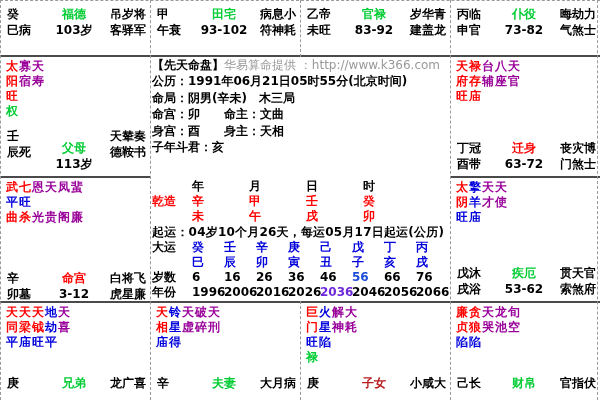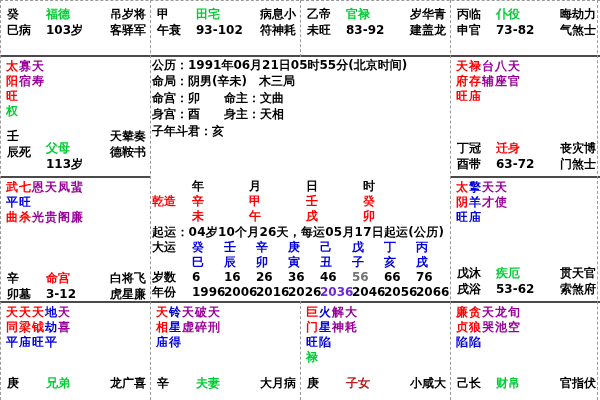--- a/index.html
+++ b/index.html
@@ -13,21 +13,21 @@
   .hdash { position:absolute; height:0; border-top:1px dashed #9a9a9a; }
   .vdash { position:absolute; width:0; border-left:1px dashed #9a9a9a; }
   .palace { position:absolute; }
   .stars { position:absolute; left:0; top:3px; right:0; }
   .sline { line-height:15px; padding-left:6px; letter-spacing:1px; white-space:nowrap;font-family:Liberation Mono, monospace; }
   .pinfo { position:absolute; left:0; right:0; display:flex; line-height:16px; }
   .r1  .pinfo { top:6px; }
   .r23 .pinfo { bottom:4px; }
   .r4  .pinfo { top:72px; }
   .pc1 { width:46px; padding-left:7px; }
-  .pc2 { width:56px; text-align:left; }
+  .pc2 { width:56px; text-align:center; }
   .pc3 { flex:1; padding-left:8px; }
   #center-info { position:absolute; left:152px; top:57px; width:298px; height:119px; line-height:16.4px; white-space:nowrap; }
   #center-info .tgray { color:#999; font-weight:normal; }
   #pillars { position:absolute; left:152px; top:179px; width:298px; height:122px; }
   .prow { display:flex; line-height:15.2px; white-space:nowrap; }
   .plab { width:40px; flex:0 0 40px; }
   .pcols { display:flex; }
   .c4 > span { width:57px; flex:0 0 57px; }
   .c8 > span { width:32px; flex:0 0 32px; }
   .qiyun { letter-spacing:0.2px; }
@@ -277,20 +277,23 @@
           <div class="plabel" style="color: rgb(0, 204, 51);">财帛</div>
           <div class="prange"></div>
         </div>
         <div class="pc3">
           <div>官指伏</div>
         </div>
       </div>
     </div>
 
   <div id="center-info">
+    <div>
+      <span>【先天命盘】</span><span class="tgray">华易算命提供 ：</span><span class="tgray">http://www.k366.com</span>
+    </div>
     <div>公历：1991年06月21日05时55分(北京时间)</div>
     <div>命局：阴男(辛未)　木三局</div>
     <div>命宫：卯　　命主：文曲</div>
     <div>身宫：酉　　身主：天相</div>
     <div>子年斗君：亥</div>
   </div>
 
   <div id="pillars">
     <div class="prow">
       <span class="plab"></span>
@@ -349,21 +352,21 @@
         </span>
     </div>
     <div class="prow">
       <span class="plab">岁数</span>
       <span class="pcols c8">
           <span style="color: rgb(0, 0, 0);">6</span>
           <span style="color: rgb(0, 0, 0);">16</span>
           <span style="color: rgb(0, 0, 0);">26</span>
           <span style="color: rgb(0, 0, 0);">36</span>
           <span style="color: rgb(0, 0, 0);">46</span>
-          <span style="color: #737373;">56</span>
+          <span style="color: #1d4ed8;">56</span>
           <span style="color: rgb(0, 0, 0);">66</span>
           <span style="color: rgb(0, 0, 0);">76</span>
         </span>
     </div>
     <div class="prow">
       <span class="plab">年份</span>
       <span class="pcols c8">
           <span style="color: rgb(0, 0, 0);">1996</span>
           <span style="color: rgb(0, 0, 0);">2006</span>
           <span style="color: rgb(0, 0, 0);">2016</span>

